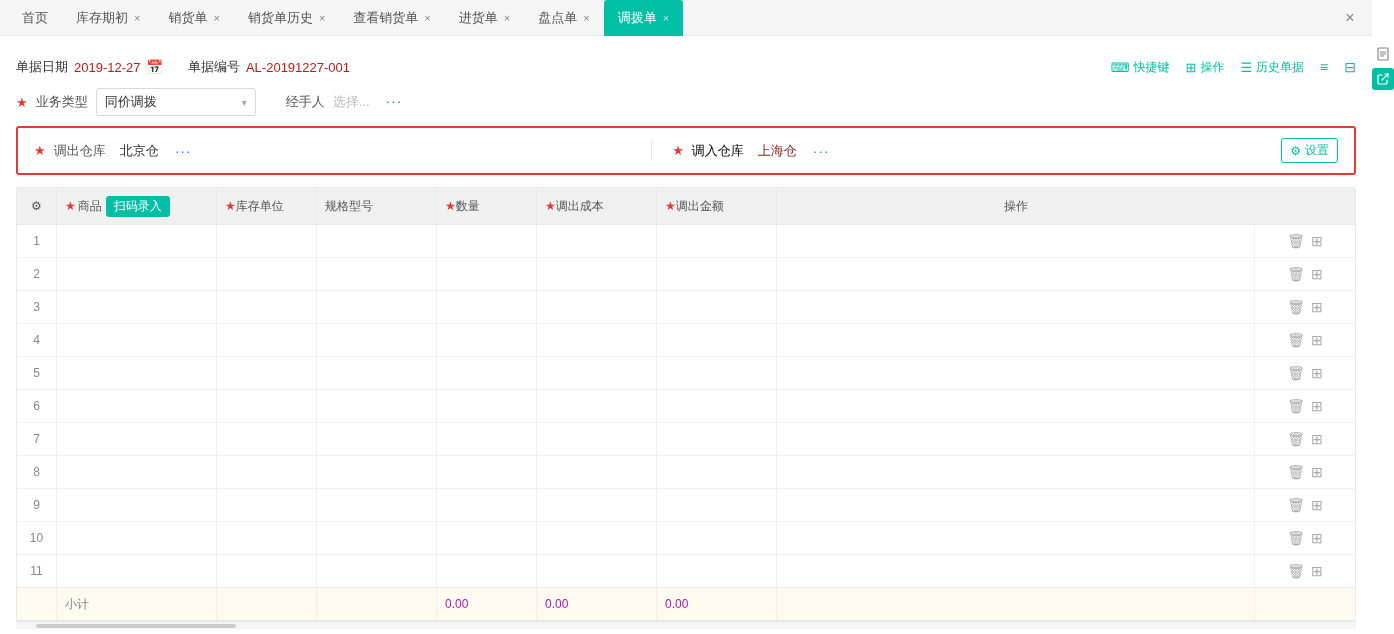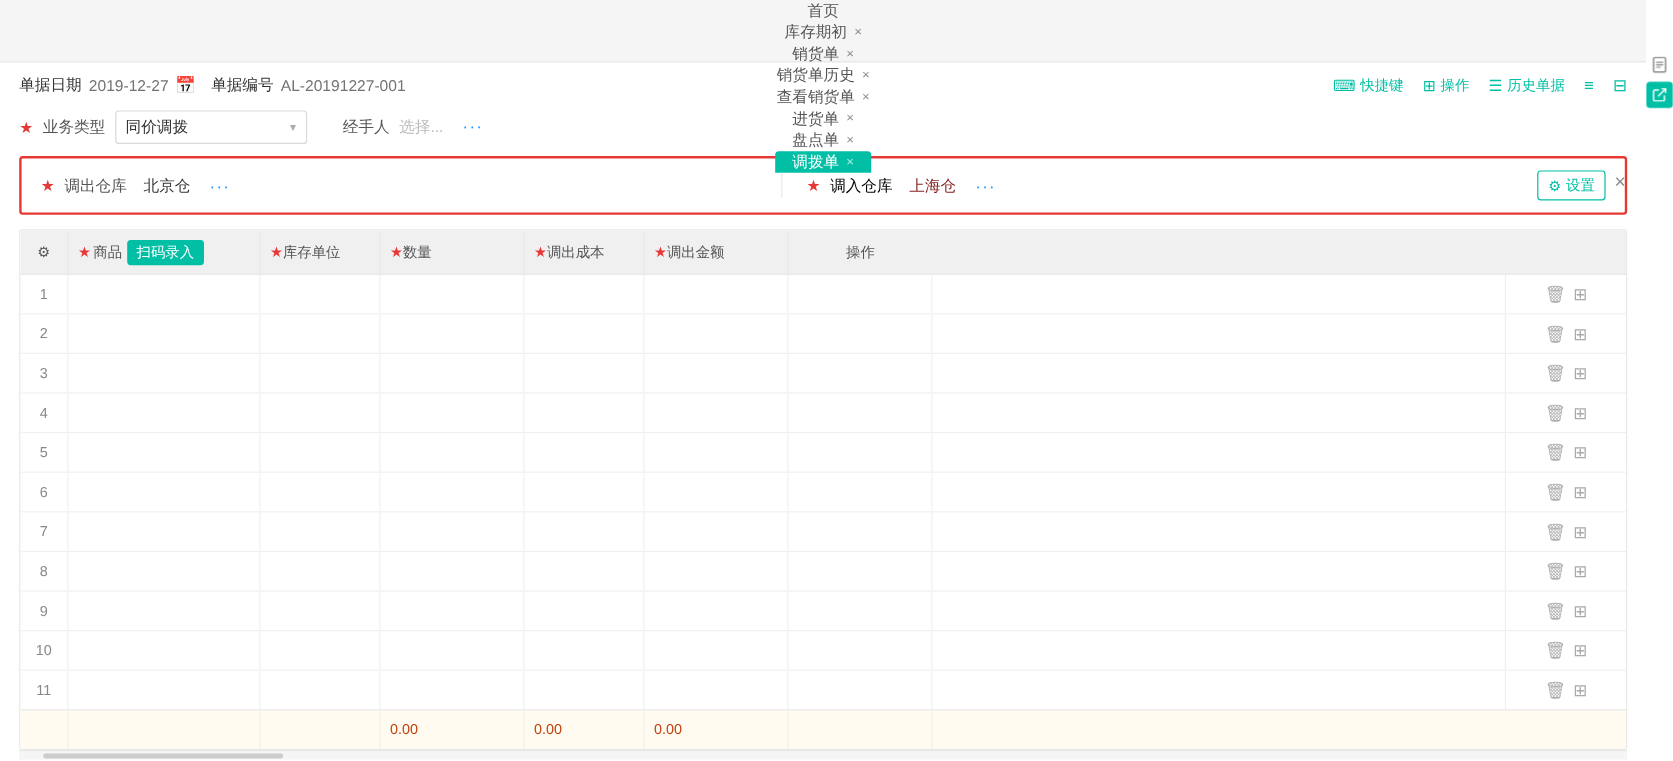--- a/index.html
+++ b/index.html
@@ -4,23 +4,22 @@
   <style>
     * { box-sizing: border-box; margin: 0; padding: 0; }
     body { font-family: "Microsoft YaHei", "PingFang SC", sans-serif; font-size: 13px; background: #fff; color: #333; overflow: hidden; }
     
     
     .tab-bar {
       display: flex;
       align-items: center;
       border-bottom: 1px solid #e8e8e8;
       background: #f5f5f5;
-      height: 52px;
+      height: 36px;
       padding: 0 8px;
-      flex-direction: column;
     }
     .tab-item {
       display: flex;
       align-items: center;
       padding: 0 14px;
       height: 36px;
       font-size: 13px;
       color: #555;
       cursor: pointer;
       position: relative;
@@ -55,33 +54,34 @@
     
     .main-content {
       padding: 10px 16px;
     }
 
     
     .header-row {
       display: flex;
       align-items: center;
       margin-bottom: 12px;
-      gap: 12px;
+      gap: 24px;
+      margin-top: 12px;
     }
     .header-field {
       display: flex;
       align-items: center;
       gap: 6px;
       font-size: 13px;
     }
     .header-label {
       color: #333;
     }
     .header-value {
-      color: #737373;
+      color: #b91c1c;
       font-weight: 500;
     }
     .calendar-icon {
       color: #00bfa5;
       cursor: pointer;
       font-size: 14px;
     }
     .toolbar-right {
       margin-left: auto;
       display: flex;
@@ -253,21 +253,21 @@
       grid-template-columns: 40px 160px 100px 120px 100px 120px 120px 1fr 100px;
       background: #fffbf0;
       border-top: 1px solid #e8e8e8;
       min-height: 32px;
     }
     .subtotal-label {
       color: #888;
       font-size: 12px;
     }
     .subtotal-value {
-      color: #c2410c;
+      color: #a21caf;
       font-size: 12px;
     }
 
     
     .right-sidebar {
       position: fixed;
       right: 0;
       top: 36px;
       width: 22px;
       display: flex;
@@ -444,20 +444,23 @@
           <div class="th-cell">
             <span style="color:#e53935;">★</span>
             <span style="margin-left:2px;">商品</span>
             <button class="scan-btn">扫码录入</button>
           </div>
           <div class="th-cell">
             <span style="color:#e53935;">★</span>
             <span>库存单位</span>
           </div>
           <div class="th-cell">
+            <span>规格型号</span>
+          </div>
+          <div class="th-cell">
             <span style="color:#e53935;">★</span>
             <span>数量</span>
           </div>
           <div class="th-cell">
             <span style="color:#e53935;">★</span>
             <span>调出成本</span>
           </div>
           <div class="th-cell">
             <span style="color:#e53935;">★</span>
             <span>调出金额</span>
@@ -630,20 +633,21 @@
             <div class="td-cell"></div>
             <div class="td-cell">
               <span class="row-icon">🗑</span>
               <span class="row-icon">⊞</span>
             </div>
           </div>
         </div>
 
         <div class="subtotal-row">
           <div class="td-cell td-num"></div>
+          <div class="td-cell subtotal-label" style="color:#888;">小计</div>
           <div class="td-cell"></div>
           <div class="td-cell"></div>
           <div class="td-cell subtotal-value">0.00</div>
           <div class="td-cell subtotal-value">0.00</div>
           <div class="td-cell subtotal-value">0.00</div>
           <div class="td-cell"></div>
           <div class="td-cell"></div>
         </div>
       </div>
 

